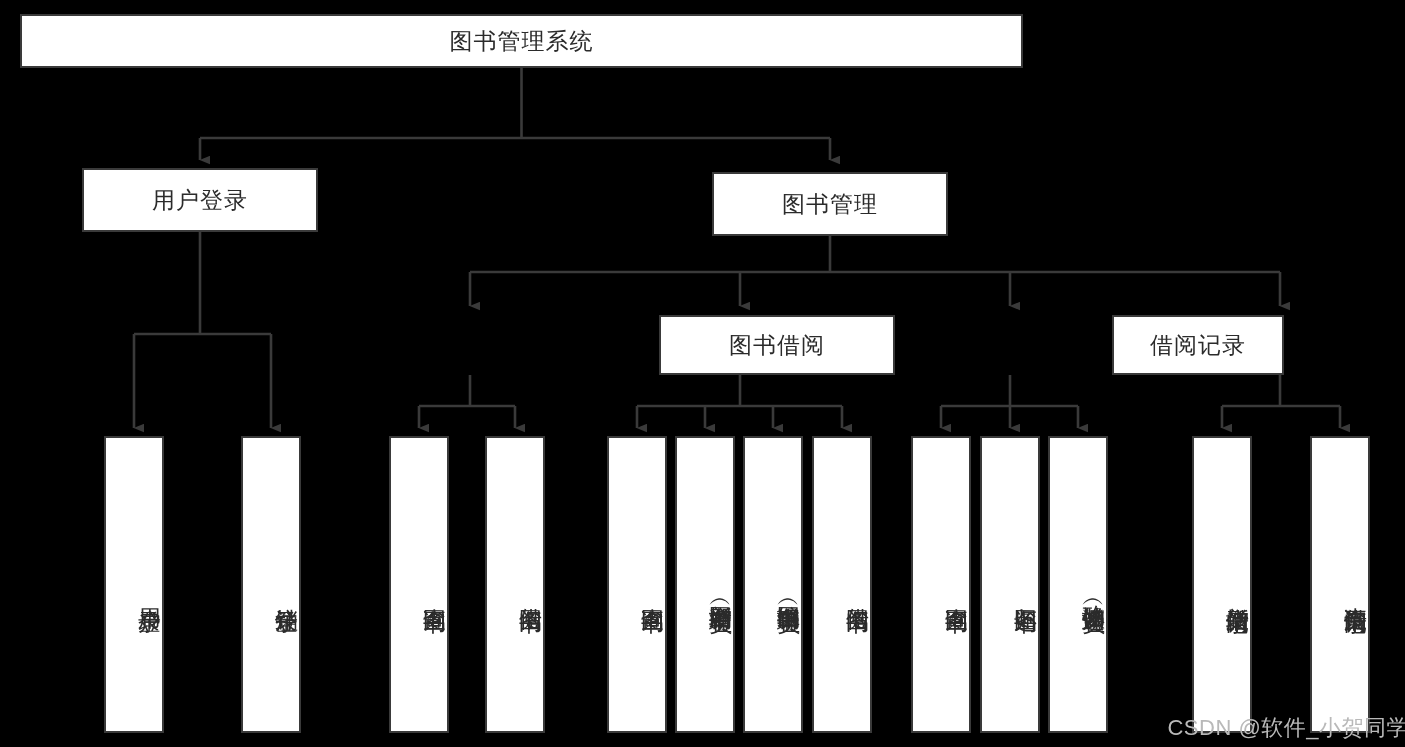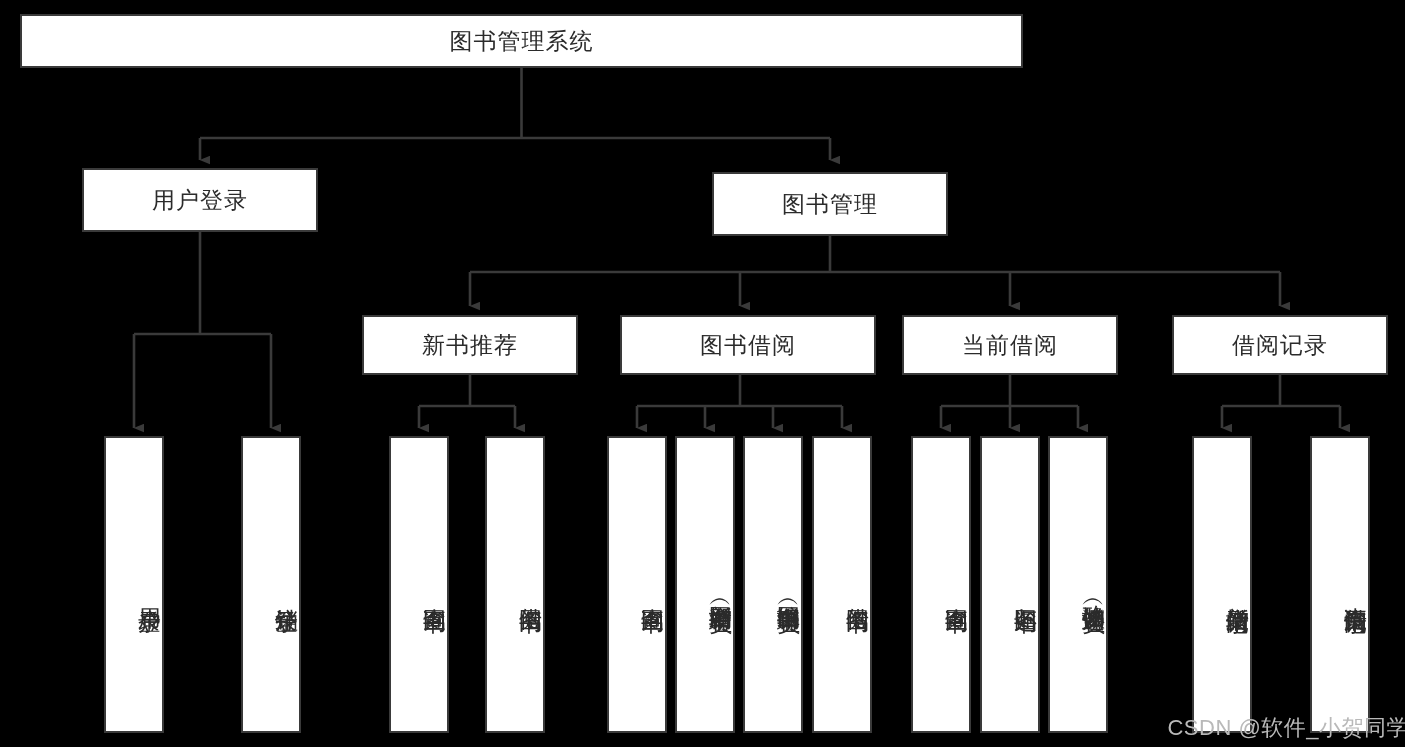--- a/index.html
+++ b/index.html
@@ -128,33 +128,27 @@
   </div>
 
   <div class="node h" style="left:82px; top:168px; width:236px; height:64px;">
     <span>用户登录</span>
   </div>
 
   <div class="node h" style="left:712px; top:172px; width:236px; height:64px;">
     <span>图书管理</span>
   </div>
 
-  <div class="node h" style="left:362px; top:315px; width:216px; height:60px;">
-    <span>新书推荐</span>
-  </div>
-
-  <div class="node h" style="left:620px; top:315px; width:256px; height:60px;">
+
+  <div class="node h" style="left:659px; top:315px; width:236px; height:60px;">
     <span>图书借阅</span>
   </div>
 
-  <div class="node h" style="left:902px; top:315px; width:216px; height:60px;">
-    <span>当前借阅</span>
-  </div>
-
-  <div class="node h" style="left:1172px; top:315px; width:216px; height:60px;">
+
+  <div class="node h" style="left:1112px; top:315px; width:172px; height:60px;">
     <span>借阅记录</span>
   </div>
 
   <div class="node v" style="left:104px; top:436px; width:60px; height:297px;">
     <span>用户登录</span>
   </div>
 
   <div class="node v" style="left:241px; top:436px; width:60px; height:297px;">
     <span>注销登录</span>
   </div>

